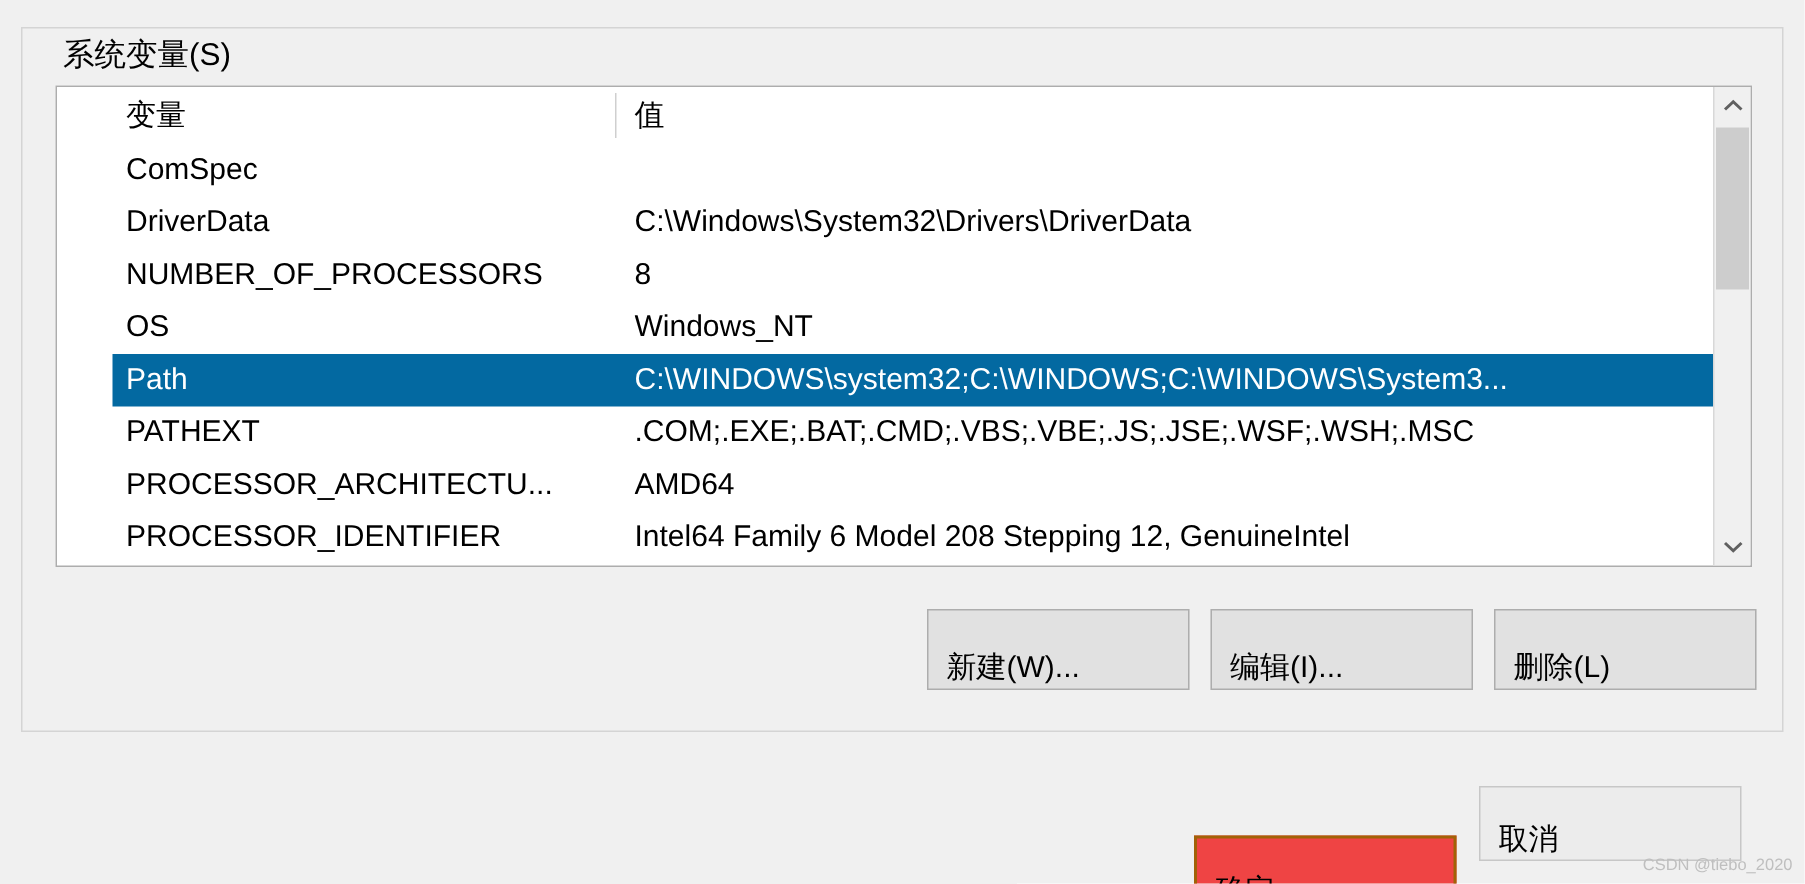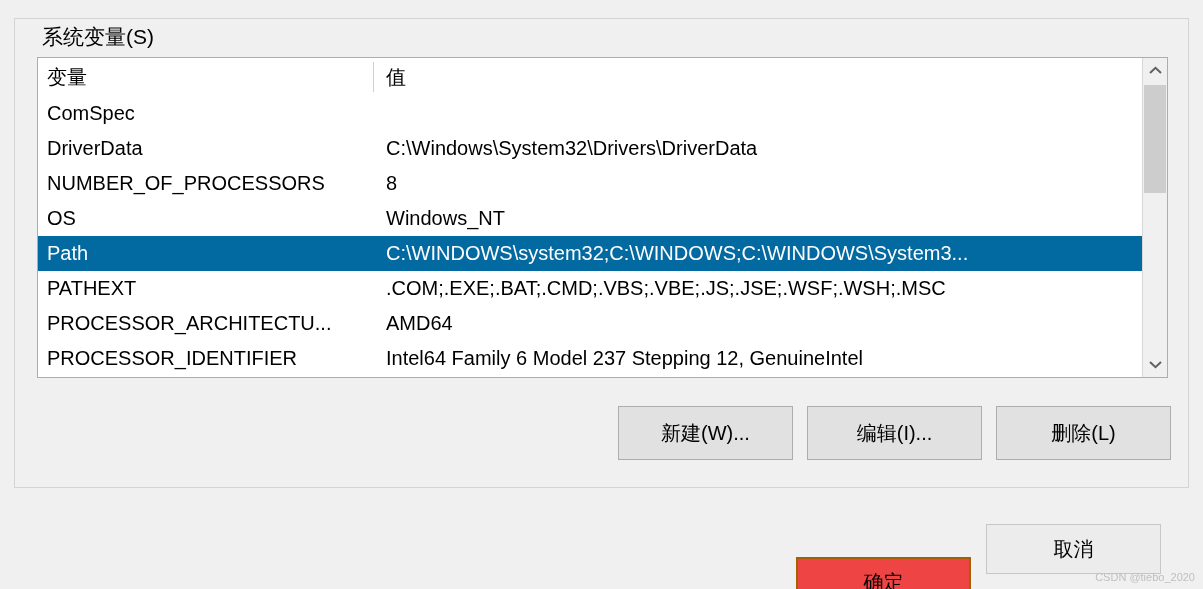--- a/index.html
+++ b/index.html
@@ -51,20 +51,21 @@
     box-sizing: border-box;
     overflow: hidden;
   }
   .list-inner {
     position: absolute;
     left: 0;
     top: 0;
     right: 25px;
     bottom: 0;
     overflow: hidden;
+    padding-left: 37px;
   }
   .row {
     position: relative;
     height: 35px;
     line-height: 35px;
     white-space: nowrap;
     font-size: 20px;
     display: block;
   }
   .row .col-name {
@@ -141,23 +142,23 @@
   }
 
   
   .btn {
     background: #E1E1E1;
     border: 1px solid #ADADAD;
     box-sizing: border-box;
     font-family: "Liberation Sans", "DejaVu Sans", sans-serif;
     font-size: 20px;
     color: #000000;
-    text-align: center;
+    text-align: left;
     cursor: default;
-    padding: 0;
+    padding: 12px;
     white-space: nowrap;
   }
   .action-btn {
     position: absolute;
     width: 175px;
     height: 54px;
     line-height: 52px;
     top: 406px;
   }
   #btn-new    { left: 618px; }
@@ -233,21 +234,21 @@
     <div class="row">
       <div class="col-name">PATHEXT</div>
       <div class="col-value">.COM;.EXE;.BAT;.CMD;.VBS;.VBE;.JS;.JSE;.WSF;.WSH;.MSC</div>
     </div>
     <div class="row">
       <div class="col-name">PROCESSOR_ARCHITECTU...</div>
       <div class="col-value">AMD64</div>
     </div>
     <div class="row">
       <div class="col-name">PROCESSOR_IDENTIFIER</div>
-      <div class="col-value">Intel64 Family 6 Model 237 Stepping 12, GenuineIntel</div>
+      <div class="col-value">Intel64 Family 6 Model 208 Stepping 12, GenuineIntel</div>
     </div>
 
   </div>
 
   <div class="scrollbar">
     <div class="sb-arrow up">
       <span>
         <svg width="13" height="9" viewBox="0 0 13 9">
           <path d="M1 7 L6.5 1.8 L12 7" fill="none" stroke="#606060" stroke-width="2"></path>
         </svg>

